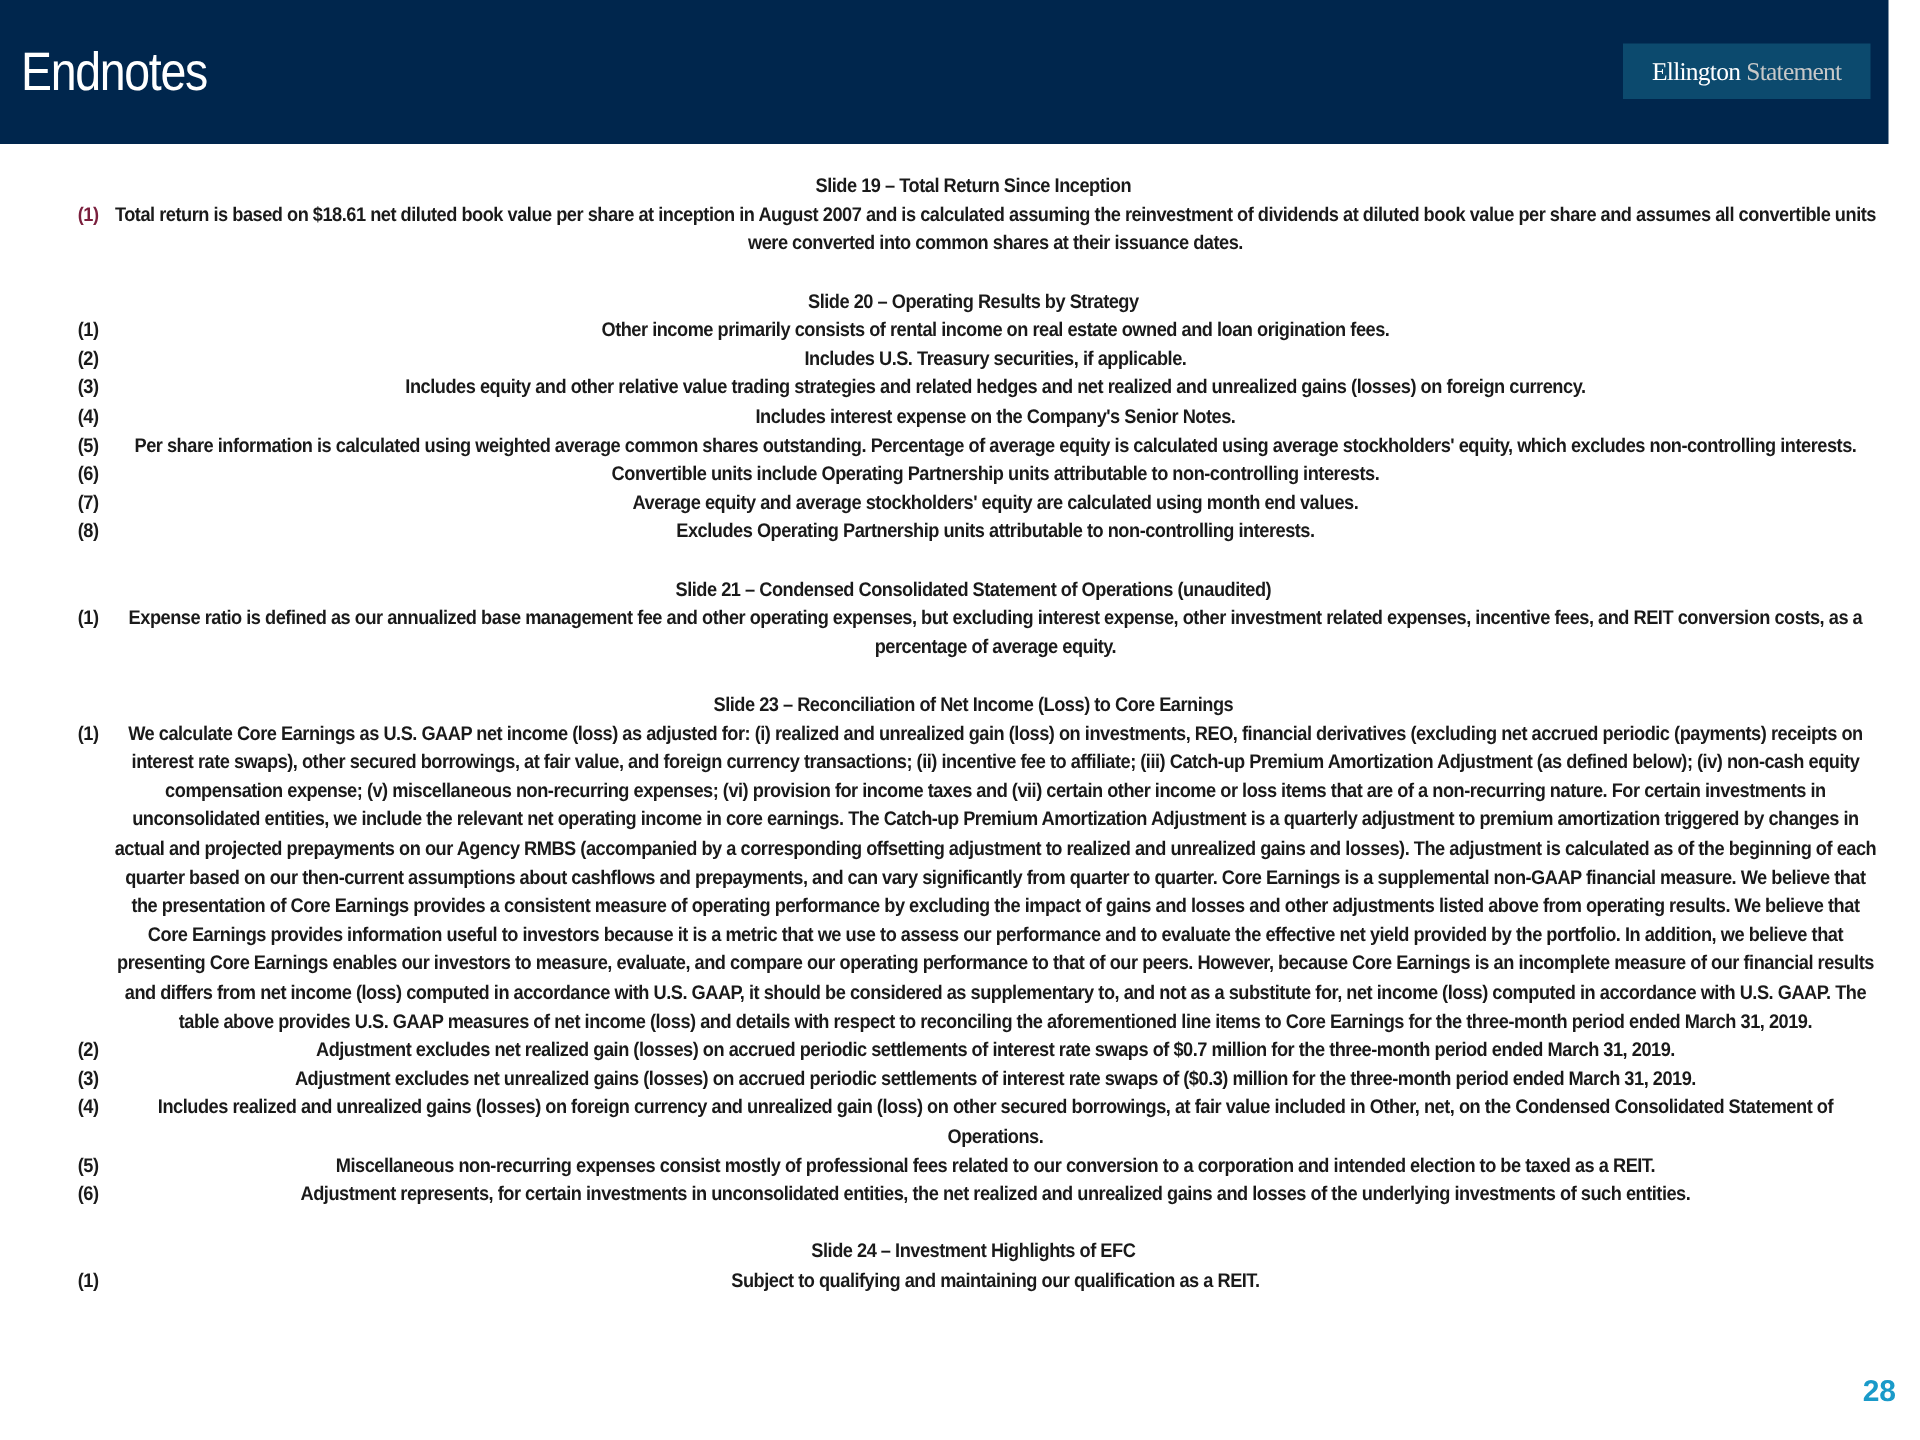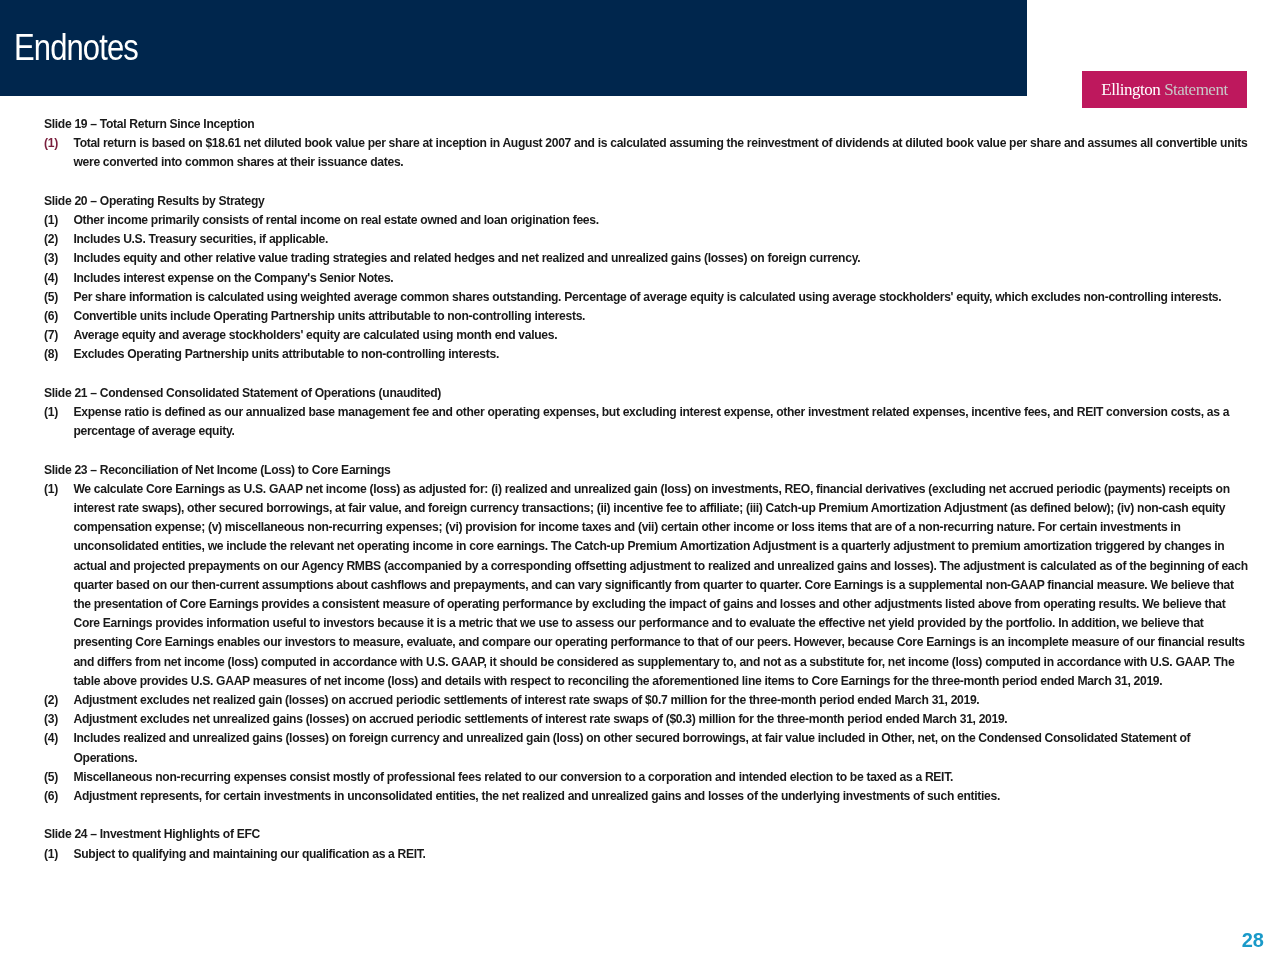--- a/index.html
+++ b/index.html
@@ -3,52 +3,53 @@
 <meta charset="utf-8">
 <style>
   html, body { margin: 0; padding: 0; }
   body {
     width: 1280px; height: 960px; position: relative; overflow: hidden;
     background: #ffffff;
     font-family: "Liberation Sans", sans-serif;
     color: #1a1a1a;
   }
   .header-bar {
-    position: absolute; left: 0; top: 0; width: 1027px; height: 96px;
+    position: absolute; left: 0; top: 0; width: 1259px; height: 96px;
     background: #00264d;
   }
   .page-title {
     position: absolute; left: 14px; top: 26px;
     color: #ffffff; font-family: "Liberation Sans", sans-serif;
     font-size: 36px; font-weight: normal; letter-spacing: -1px;
     transform: scaleX(0.86); transform-origin: left top;
     margin: 0; line-height: 44px;
   }
   .logo {
     position: absolute; left: 1082px; top: 29px; width: 165px; height: 37px;
-    background: #be185d; display: flex; align-items: center; justify-content: center;
-    font-family: "Liberation Serif", serif; font-size: 17px; letter-spacing: -0.5px; margin-top: 42px;
+    background: #0c4a6e; display: flex; align-items: center; justify-content: center;
+    font-family: "Liberation Serif", serif; font-size: 17px; letter-spacing: -0.5px;
   }
   .logo .l1 { color: #ffffff; }
   .logo .l2 { color: #c8c8c8; margin-left: 4px; }
   .content {
     position: absolute; left: 44px; top: 114px; width: 1210px;
     font-size: 13.2px; font-weight: bold; line-height: 19.2px;
     letter-spacing: -0.35px;
+    text-align: center;
   }
   .content .inner { transform: scaleX(0.92); transform-origin: left top; width: 1315px; }
   .section { margin-bottom: 19.2px; }
   .section-heading { margin: 0; font-size: inherit; font-weight: bold; }
   .note { display: flex; }
   .note-num { width: 32px; flex: 0 0 32px; }
   .note-num.accent { color: #7a1f3d; }
   .note-text { flex: 1 1 auto; }
   .page-number {
     position: absolute; right: 16px; top: 917px;
-    color: #1a9ac9; font-size: 20px; font-weight: bold; margin-top: 12px;
+    color: #1a9ac9; font-size: 20px; font-weight: bold;
   }
 </style>
 </head>
 <body>
 
 <div class="header-bar">
   <h1 class="page-title">Endnotes</h1>
 </div>
 <div class="logo">
   <span class="l1">Ellington</span>

